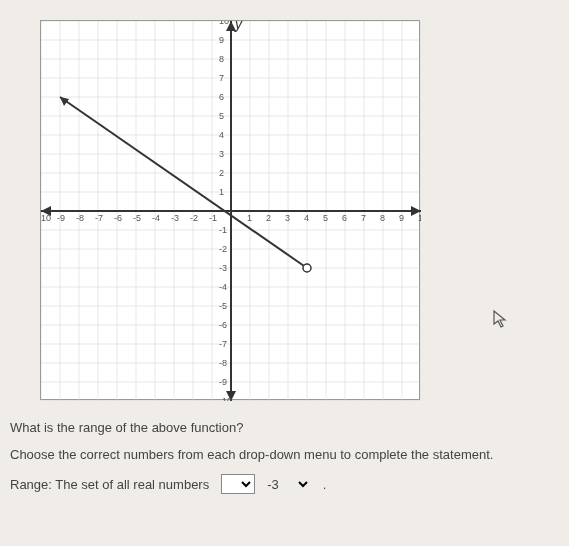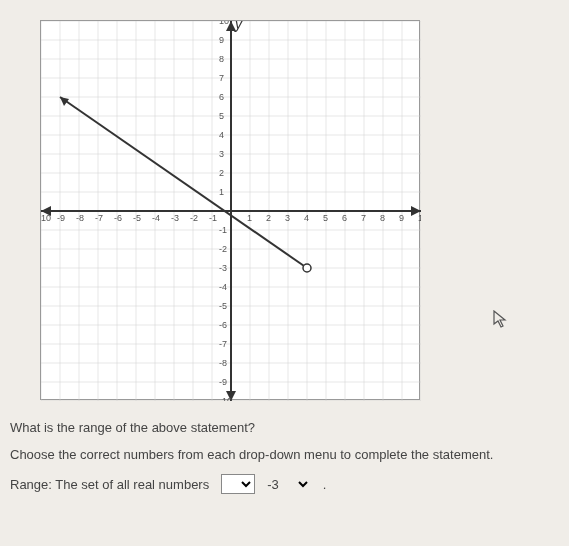--- a/index.html
+++ b/index.html
@@ -167,21 +167,21 @@
     </g>
   </svg>
 </div>
 
 <span class="cursor-icon">
   <svg width="16" height="20" viewBox="0 0 16 20">
       <path d="M1 1 L1 14 L5 11 L8 17 L10 16 L7 10 L12 10 Z" fill="none" stroke="#555" stroke-width="1.2"></path>
     </svg>
 </span>
 
-<p class="question-text">What is the range of the above statement?</p>
+<p class="question-text">What is the range of the above function?</p>
 <p class="instruction-text">Choose the correct numbers from each drop-down menu to complete the statement.</p>
 <div class="answer-row">
   <span>Range: The set of all real numbers</span>
   <select class="dropdown" value="">
     <option></option>
   </select>
   <span>-3</span>
   <select class="dropdown" style="width:20px;border:none;background:transparent;" value="">
     <option></option>
   </select>

